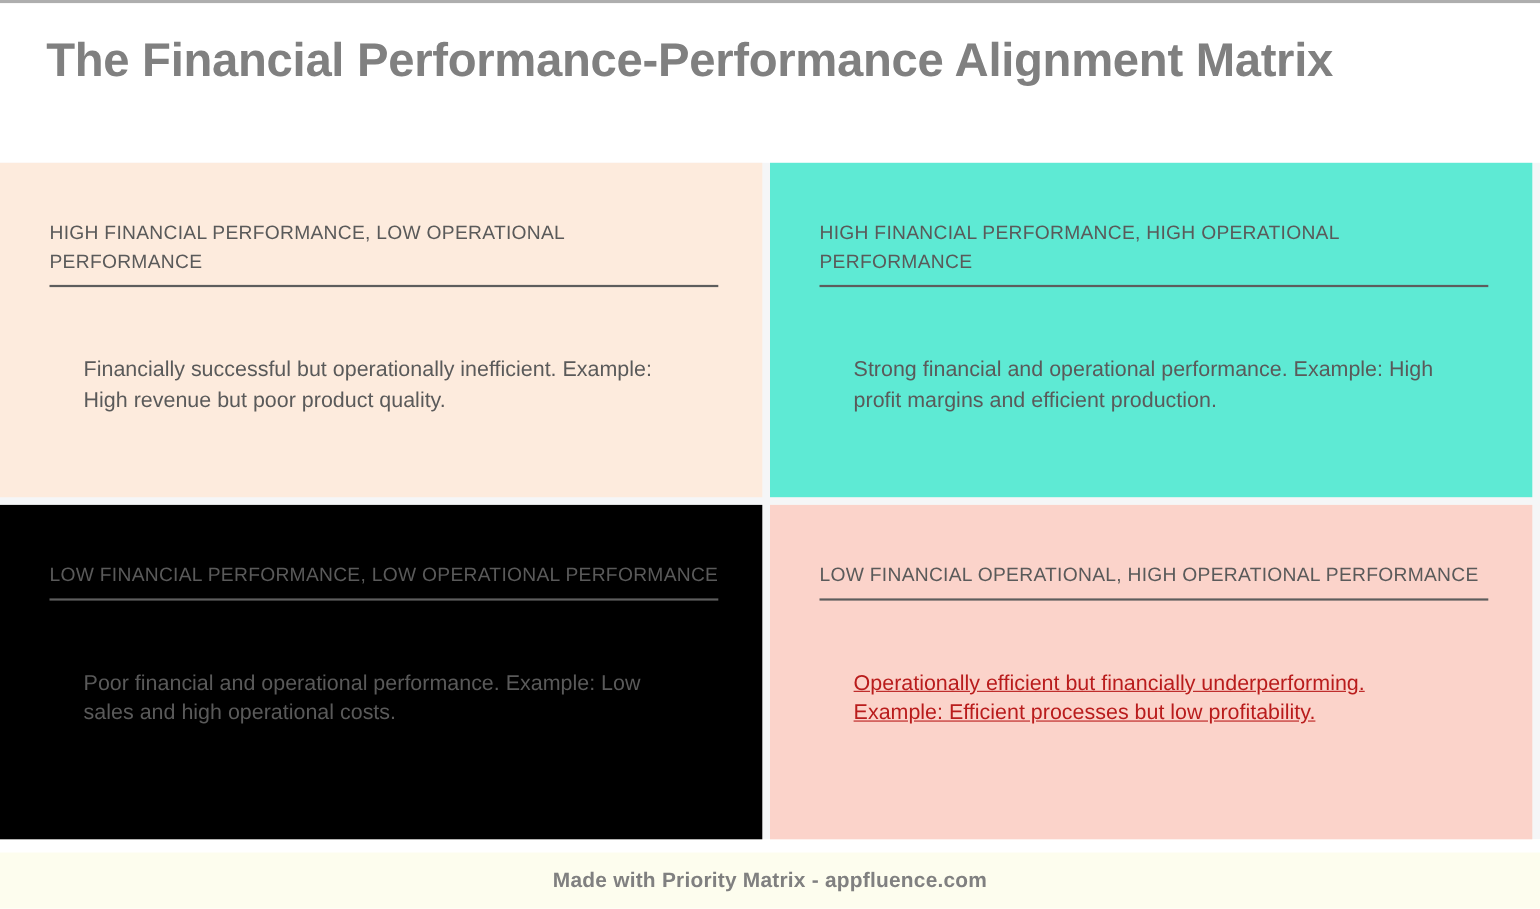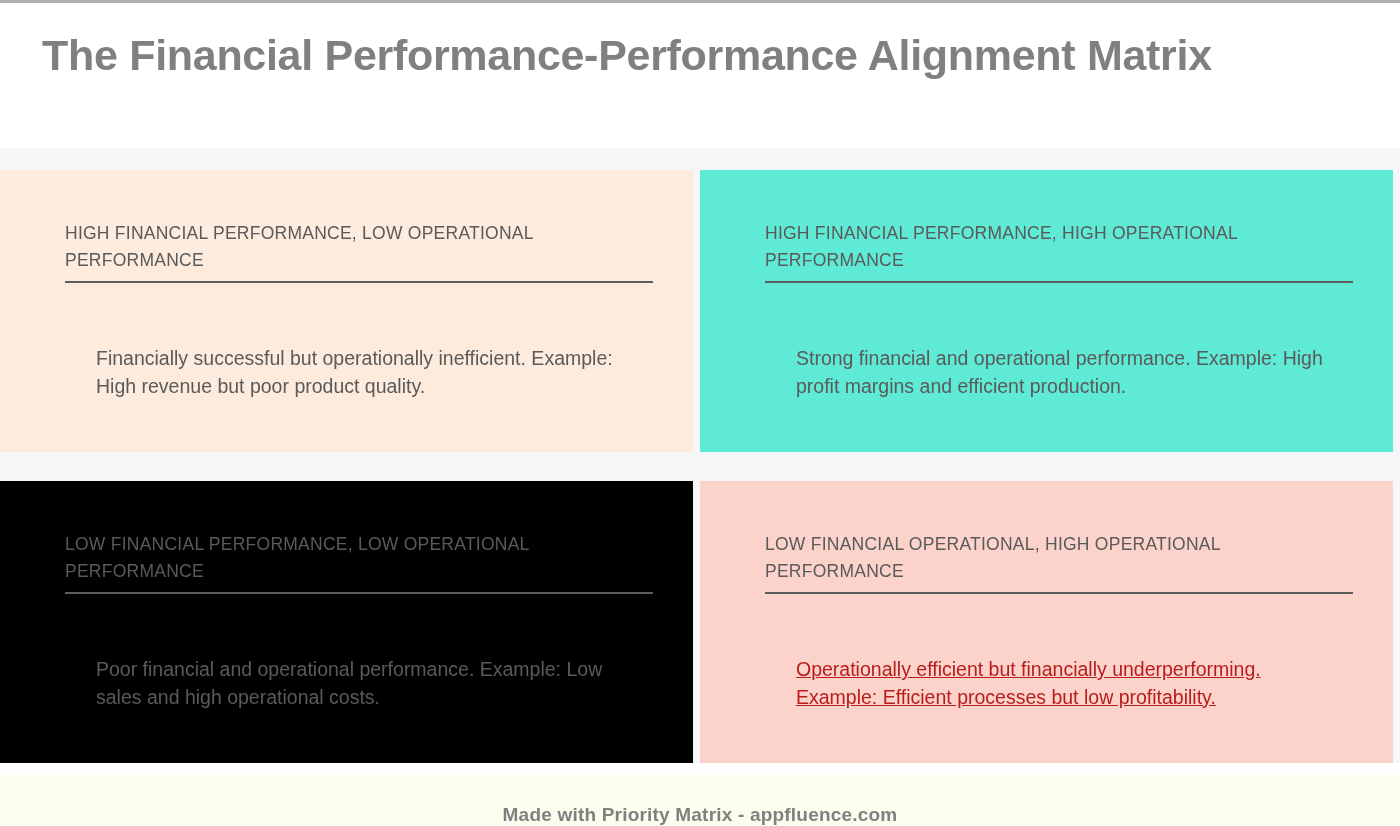--- a/index.html
+++ b/index.html
@@ -48,23 +48,22 @@
     grid-template-rows: 1fr 1fr;
     column-gap: 7px;
     row-gap: 7px;
     background: #f5f6f7;
     padding: 0 7px 0 0;
     box-sizing: border-box;
   }
   .quadrant {
     position: relative;
     box-sizing: border-box;
-    padding: 50px 40px 0 65px;
+    padding: 50px 40px 0 45px;
     overflow: hidden;
-    margin-top: 22px;
   }
   .q-head {
     font-size: 17.5px;
     line-height: 1.52;
     color: #595959;
     letter-spacing: 0.25px;
     padding-bottom: 8px;
     border-bottom: 2px solid #5d5d5d;
     margin: 0 0 0 0;
   }
@@ -74,21 +73,21 @@
     line-height: 1.42;
     color: #5a5a5a;
     max-width: 540px;
   }
   
   .footer {
     flex: 0 0 auto;
     height: 51px;
     background: #fdfdee;
     display: flex;
-    align-items: flex-end;
+    align-items: center;
     justify-content: center;
     border-top: 12px solid #ffffff;
     box-sizing: content-box;
   }
   .footer-text {
     font-size: 19px;
     font-weight: bold;
     color: #808080;
     letter-spacing: 0.2px;
   }

